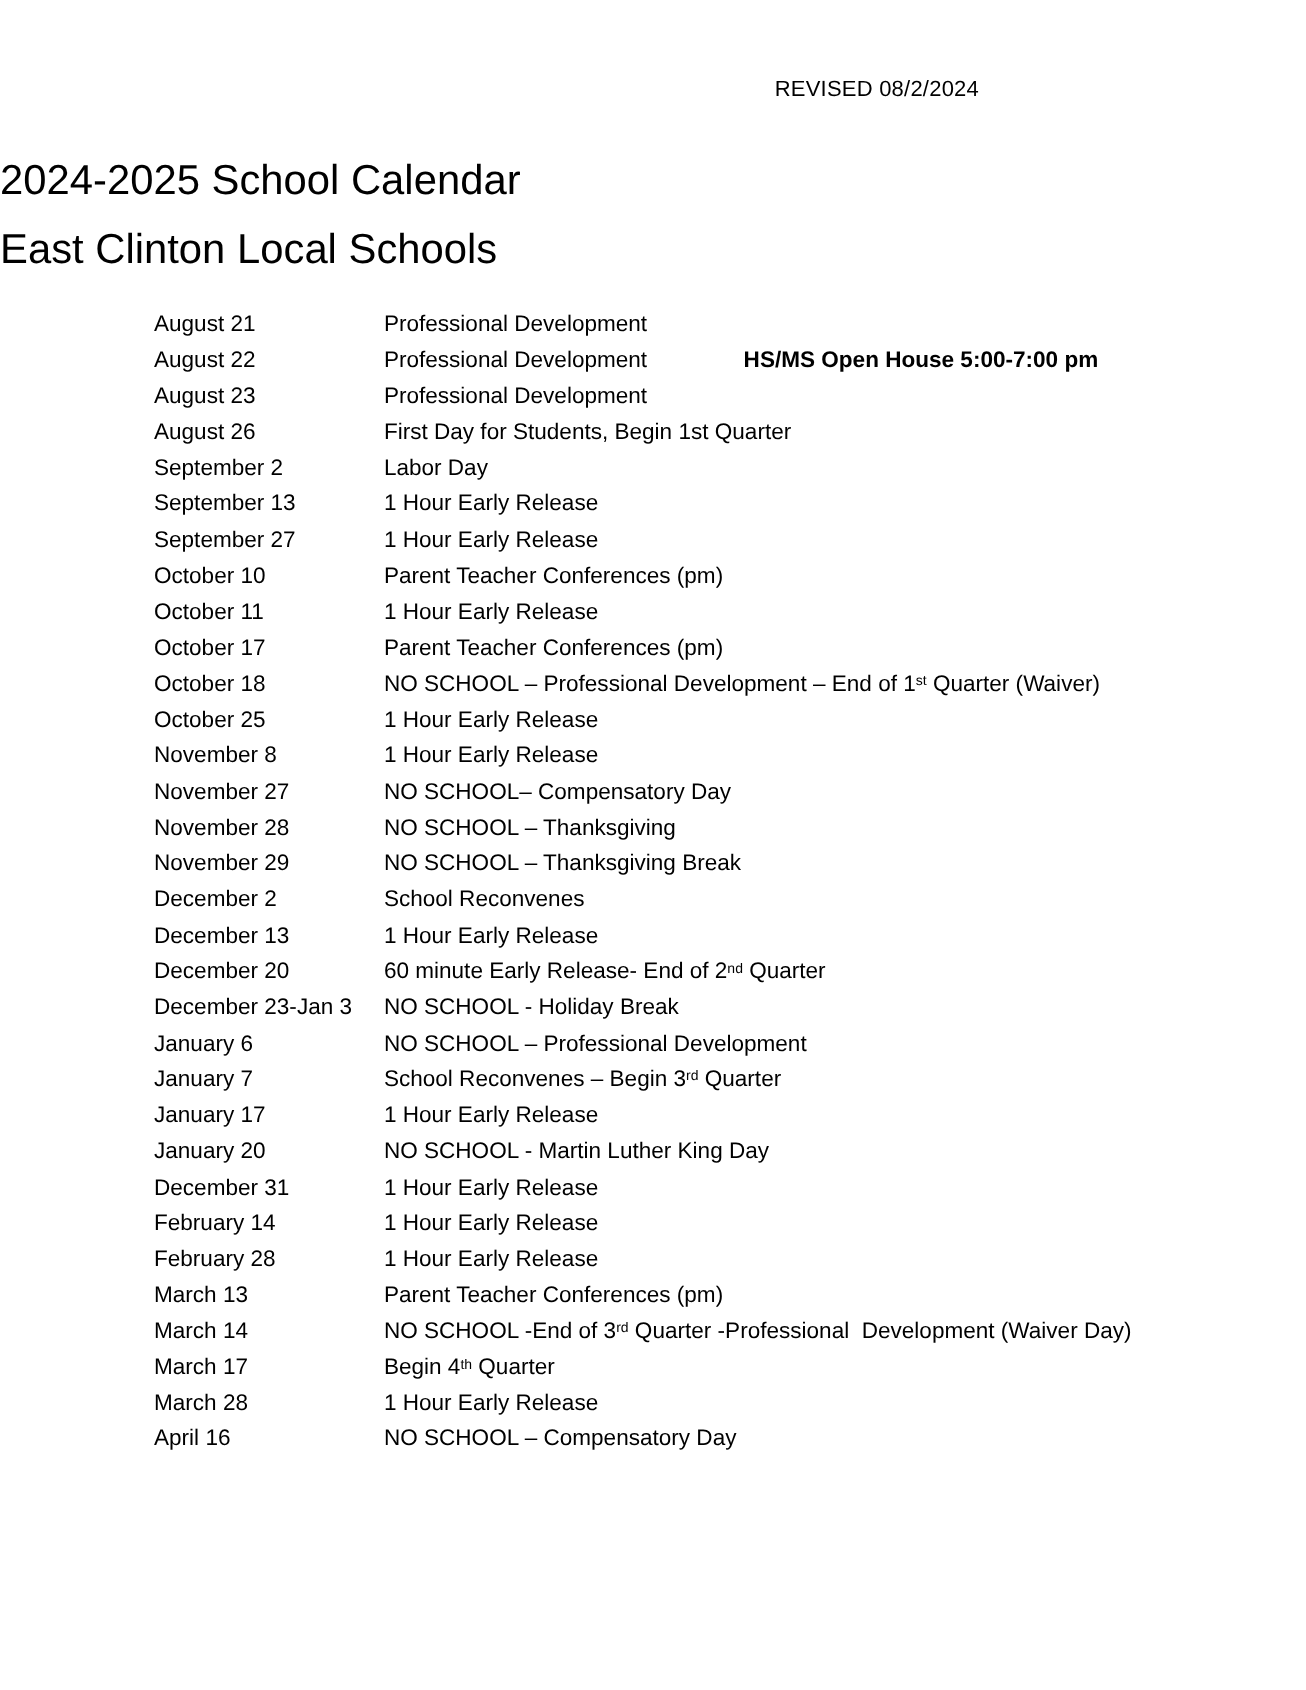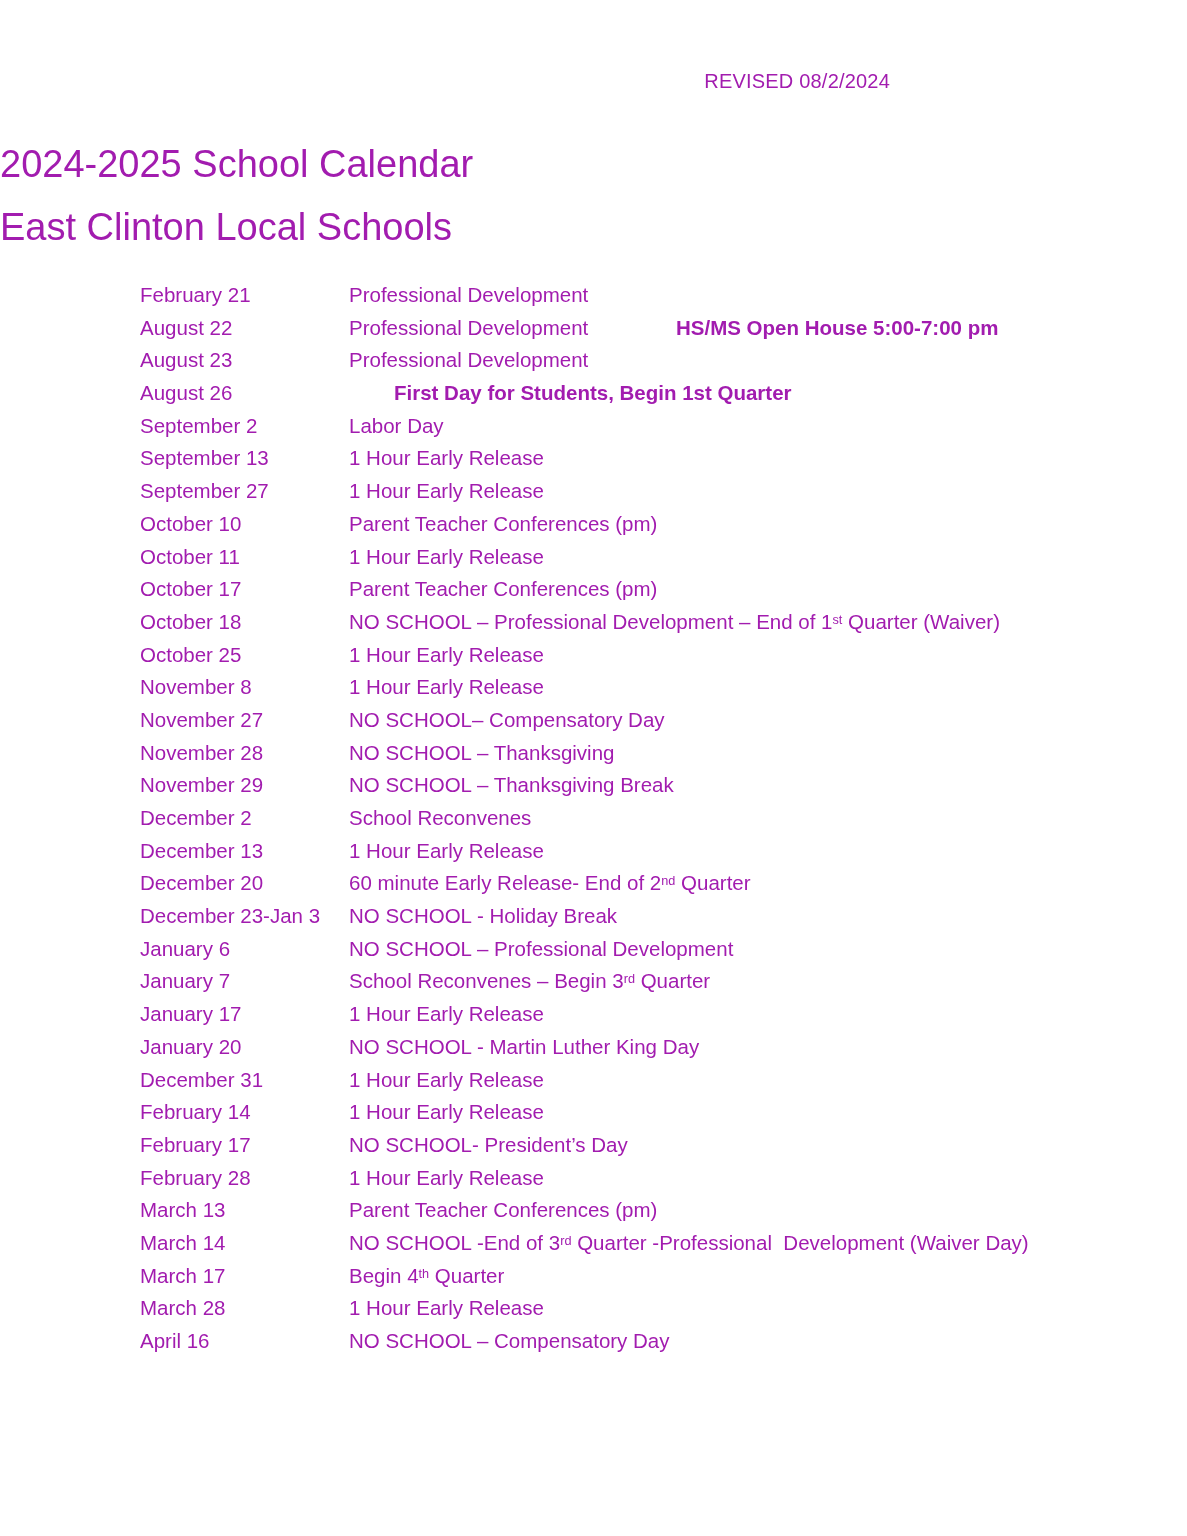--- a/index.html
+++ b/index.html
@@ -6,21 +6,21 @@
     margin: 0;
     padding: 0;
     background: #ffffff;
   }
   .page {
     position: relative;
     width: 1029px;
     height: 1536px;
     background: #ffffff;
     font-family: "Liberation Sans", sans-serif;
-    color: #a21caf;
+    color: #000000;
     overflow: hidden;
   }
   .revised {
     position: absolute;
     top: 70px;
     right: 139px;
     font-size: 20px;
     letter-spacing: 0.2px;
   }
   .title-block {
@@ -47,22 +47,21 @@
     white-space: pre;
   }
   .date {
     flex: 0 0 209px;
   }
   .event {
     flex: 0 0 auto;
     white-space: pre;
   }
   .bold {
-    font-weight: 700;
-    margin-left: 45px;
+    font-weight: 400;
   }
   .extra {
     position: absolute;
     left: 536px;
     top: 0;
     font-weight: 700;
     white-space: pre;
   }
   sup {
     font-size: 0.62em;
@@ -76,21 +75,21 @@
 <div class="page">
 
   <div class="revised">REVISED 08/2/2024</div>
 
   <div class="title-block">
     <div>2024-2025 School Calendar</div>
     <div>East Clinton Local Schools</div>
   </div>
 
   <div class="rows">
-      <div class="row"><span class="date">February 21</span><span class="event">Professional Development</span></div>
+      <div class="row"><span class="date">August 21</span><span class="event">Professional Development</span></div>
       <div class="row"><span class="date">August 22</span><span class="event">Professional Development</span><span class="extra">HS/MS Open House 5:00-7:00 pm</span></div>
       <div class="row"><span class="date">August 23</span><span class="event">Professional Development</span></div>
       <div class="row"><span class="date">August 26</span><span class="event bold">First Day for Students, Begin 1st Quarter</span></div>
       <div class="row"><span class="date">September 2</span><span class="event">Labor Day</span></div>
       <div class="row"><span class="date">September 13</span><span class="event">1 Hour Early Release</span></div>
       <div class="row"><span class="date">September 27</span><span class="event">1 Hour Early Release</span></div>
       <div class="row"><span class="date">October 10</span><span class="event">Parent Teacher Conferences (pm)</span></div>
       <div class="row"><span class="date">October 11</span><span class="event">1 Hour Early Release</span></div>
       <div class="row"><span class="date">October 17</span><span class="event">Parent Teacher Conferences (pm)</span></div>
       <div class="row"><span class="date">October 18</span><span class="event">NO SCHOOL – Professional Development – End of 1<sup>st</sup> Quarter (Waiver)</span></div>
@@ -102,21 +101,20 @@
       <div class="row"><span class="date">December 2</span><span class="event">School Reconvenes</span></div>
       <div class="row"><span class="date">December 13</span><span class="event">1 Hour Early Release</span></div>
       <div class="row"><span class="date">December 20</span><span class="event">60 minute Early Release- End of 2<sup>nd</sup> Quarter</span></div>
       <div class="row"><span class="date">December 23-Jan 3</span><span class="event">NO SCHOOL - Holiday Break</span></div>
       <div class="row"><span class="date">January 6</span><span class="event">NO SCHOOL – Professional Development</span></div>
       <div class="row"><span class="date">January 7</span><span class="event">School Reconvenes – Begin 3<sup>rd</sup> Quarter</span></div>
       <div class="row"><span class="date">January 17</span><span class="event">1 Hour Early Release</span></div>
       <div class="row"><span class="date">January 20</span><span class="event">NO SCHOOL - Martin Luther King Day</span></div>
       <div class="row"><span class="date">December 31</span><span class="event">1 Hour Early Release</span></div>
       <div class="row"><span class="date">February 14</span><span class="event">1 Hour Early Release</span></div>
-      <div class="row"><span class="date">February 17</span><span class="event">NO SCHOOL- President’s Day</span></div>
       <div class="row"><span class="date">February 28</span><span class="event">1 Hour Early Release</span></div>
       <div class="row"><span class="date">March 13</span><span class="event">Parent Teacher Conferences (pm)</span></div>
       <div class="row"><span class="date">March 14</span><span class="event">NO SCHOOL -End of 3<sup>rd</sup> Quarter -Professional  Development (Waiver Day)</span></div>
       <div class="row"><span class="date">March 17</span><span class="event">Begin 4<sup>th</sup> Quarter</span></div>
       <div class="row"><span class="date">March 28</span><span class="event">1 Hour Early Release</span></div>
       <div class="row"><span class="date">April 16</span><span class="event">NO SCHOOL – Compensatory Day</span></div>
     </div>
 
 </div>
 

